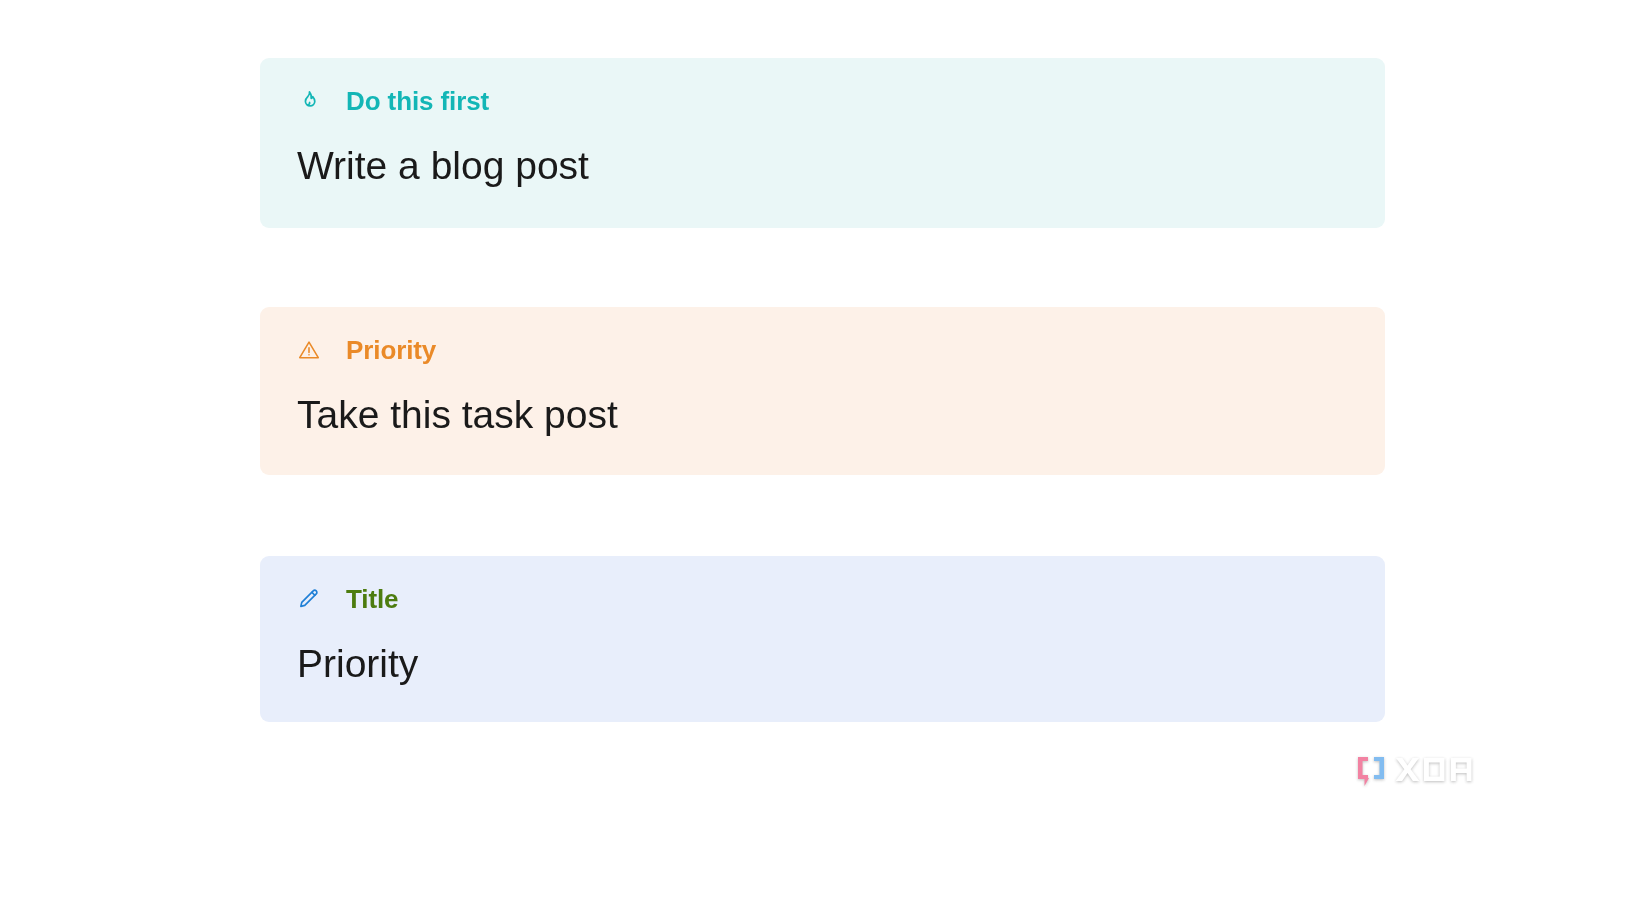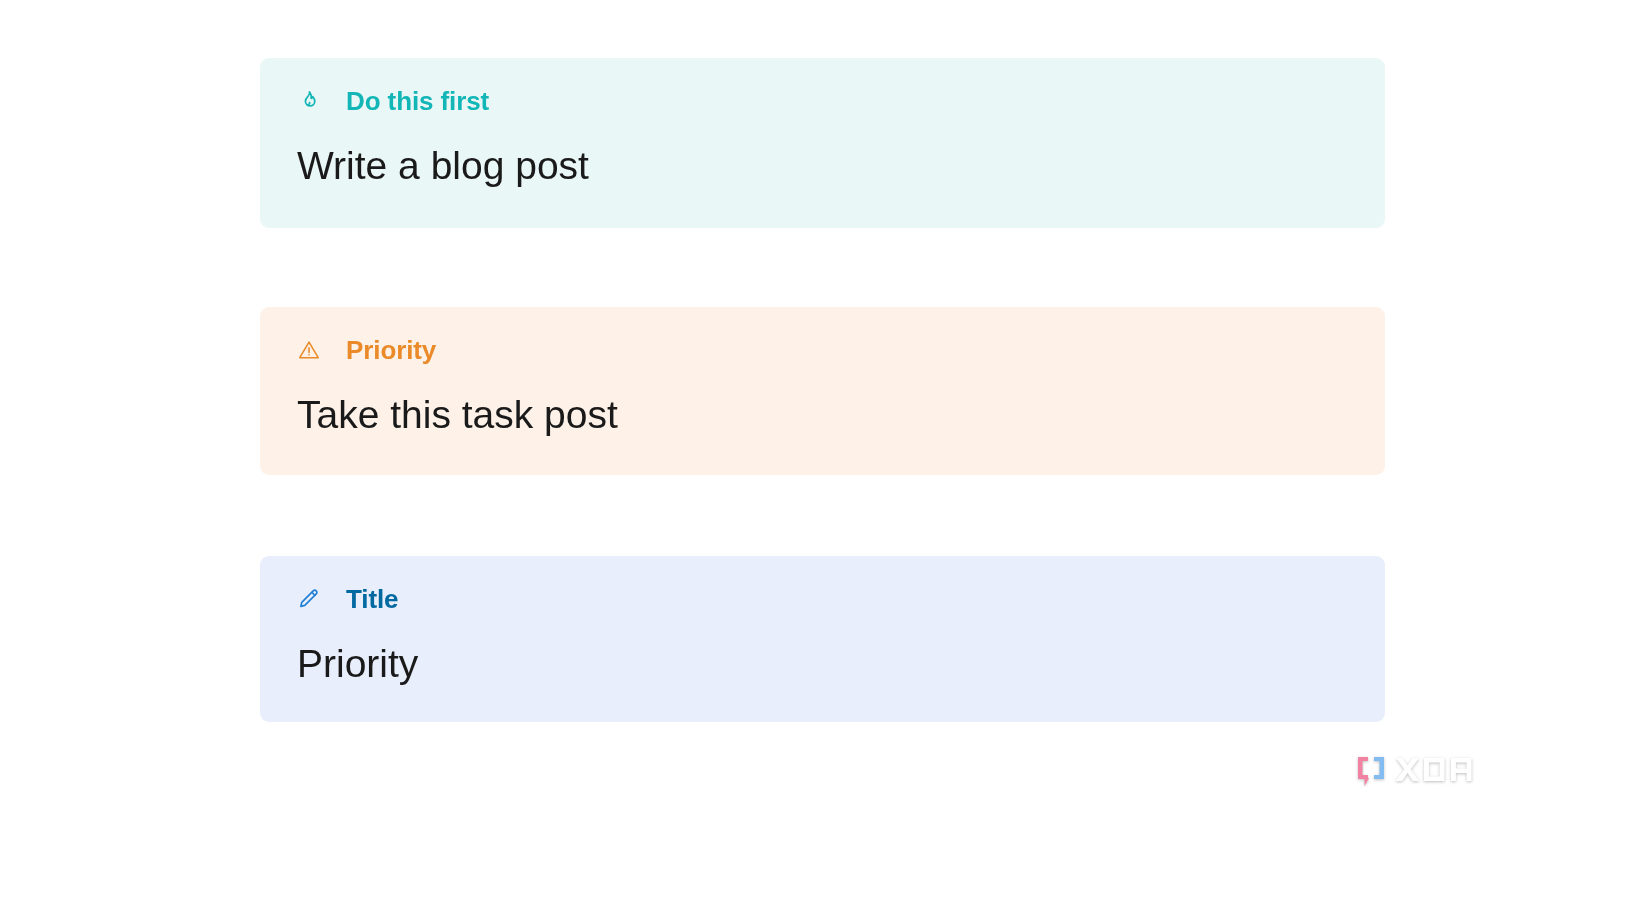--- a/index.html
+++ b/index.html
@@ -69,21 +69,21 @@
   }
 
   .callout-title {
     font-size: 26px;
     font-weight: bold;
     letter-spacing: -0.1px;
     white-space: nowrap;
   }
   .callout--tip .callout-title { color: #13b6b6; }
   .callout--warning .callout-title { color: #ea8a28; }
-  .callout--note .callout-title { color: #0369a1; }
+  .callout--note .callout-title { color: #4d7c0f; }
 
   .callout-body {
     padding-left: 37px;
     margin-top: 29px;
     font-size: 39px;
     line-height: 1.2;
     color: #1a1a1a;
     white-space: nowrap;
   }
 

